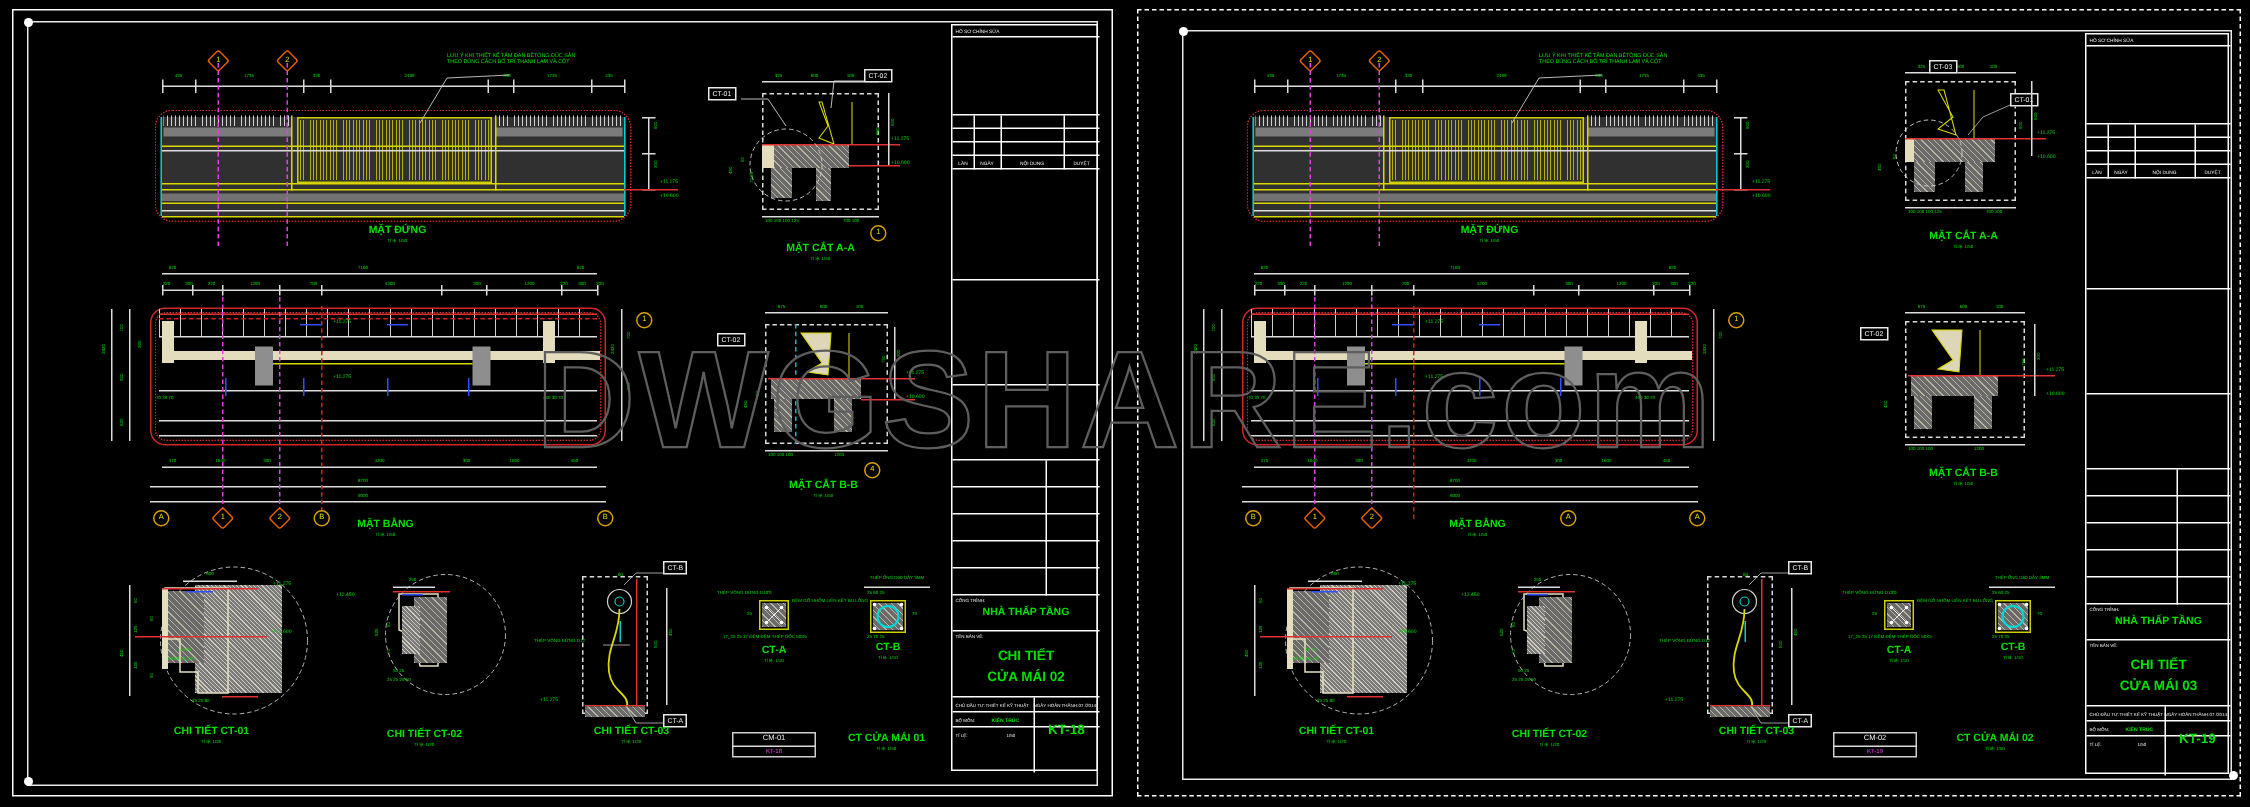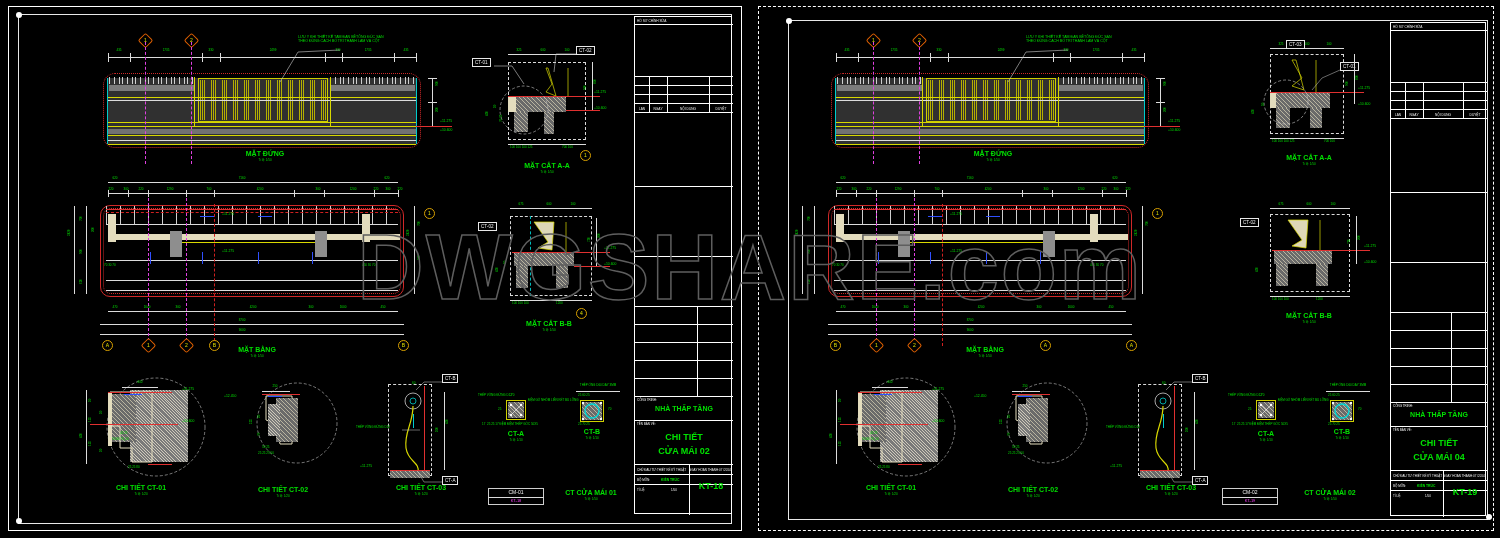--- a/index.html
+++ b/index.html
@@ -988,21 +988,21 @@
       <div class="abs" style="left:0;top:362px;width:96px;height:18px;border-bottom:1px solid #fff;"></div>
       <div class="abs" style="left:60px;top:290px;width:0.6px;height:90px;background:#fff;"></div>
 
       <div class="abs" style="left:0;top:380px;width:96px;height:24px;border-bottom:1px solid #fff;">
         <div class="w abs" style="left:2px;top:1px;font-size:3px;">CÔNG TRÌNH:</div>
         <div class="g abs ctr" style="left:0;top:8px;width:96px;font-size:7px;font-weight:bold;">NHÀ THẤP TẦNG</div>
       </div>
       <div class="abs" style="left:0;top:404px;width:96px;height:44px;border-bottom:1px solid #fff;">
         <div class="w abs" style="left:2px;top:1px;font-size:3px;">TÊN BẢN VẼ:</div>
         <div class="g abs ctr" style="left:0;top:11px;width:96px;font-size:9px;font-weight:bold;">CHI TIẾT</div>
-        <div class="g abs ctr" style="left:0;top:25px;width:96px;font-size:9px;font-weight:bold;">CỬA MÁI 04</div>
+        <div class="g abs ctr" style="left:0;top:25px;width:96px;font-size:9px;font-weight:bold;">CỬA MÁI 03</div>
       </div>
       <div class="abs" style="left:0;top:448px;width:96px;height:10px;border-bottom:1px solid #fff;">
         <div class="w abs" style="left:2px;top:2.5px;font-size:3px;">CHỦ ĐẦU TƯ:</div>
         <div class="w abs" style="left:22px;top:2.5px;font-size:3px;">THIẾT KẾ KỸ THUẬT</div>
         <div class="w abs" style="left:52px;top:2.5px;font-size:3px;">NGÀY HOÀN THÀNH:</div>
         <div class="w abs" style="left:82px;top:2.5px;font-size:3px;">07 /2014</div>
       </div>
       <div class="abs" style="left:0;top:458px;width:96px;height:10px;border-bottom:1px solid #fff;">
         <div class="w abs" style="left:2px;top:2.5px;font-size:3px;">BỘ MÔN:</div>
         <div class="g abs" style="left:26px;top:2.5px;font-size:3.4px;font-weight:bold;">KIẾN TRÚC</div>

